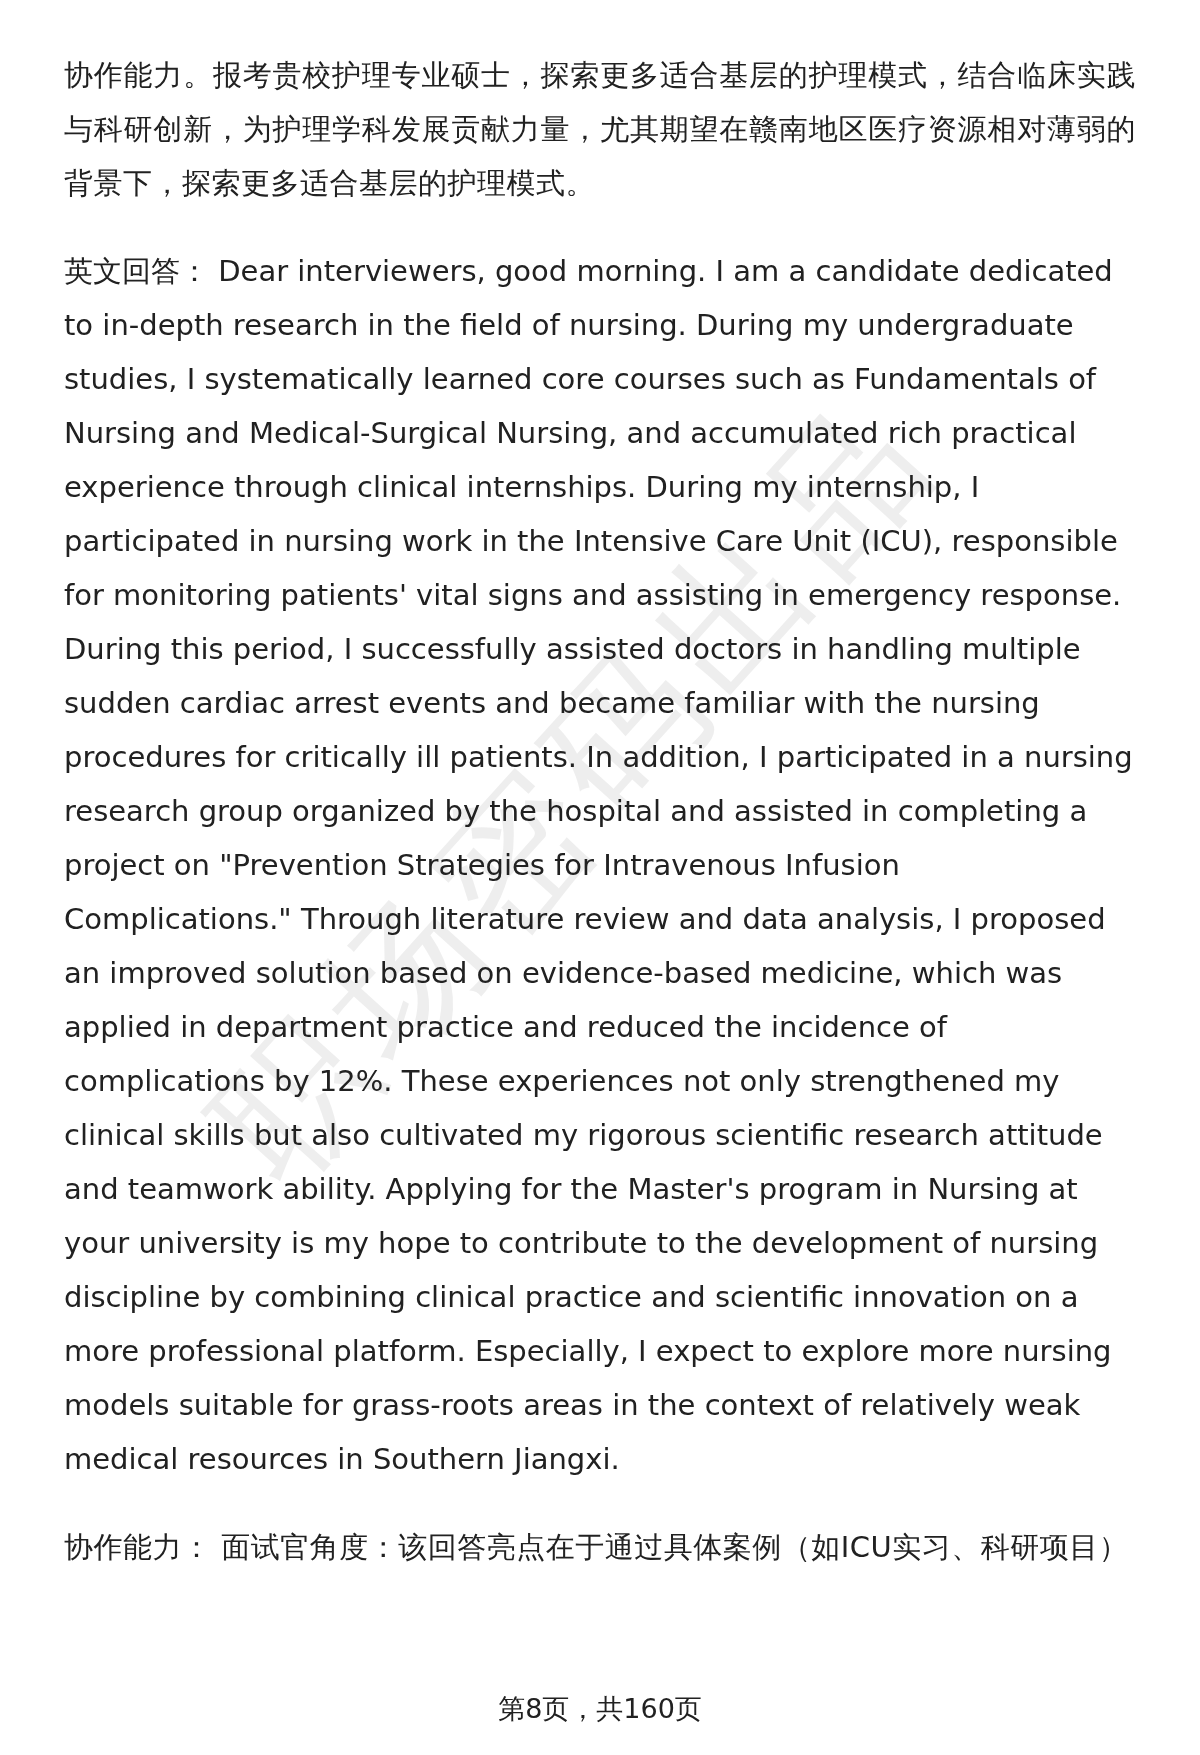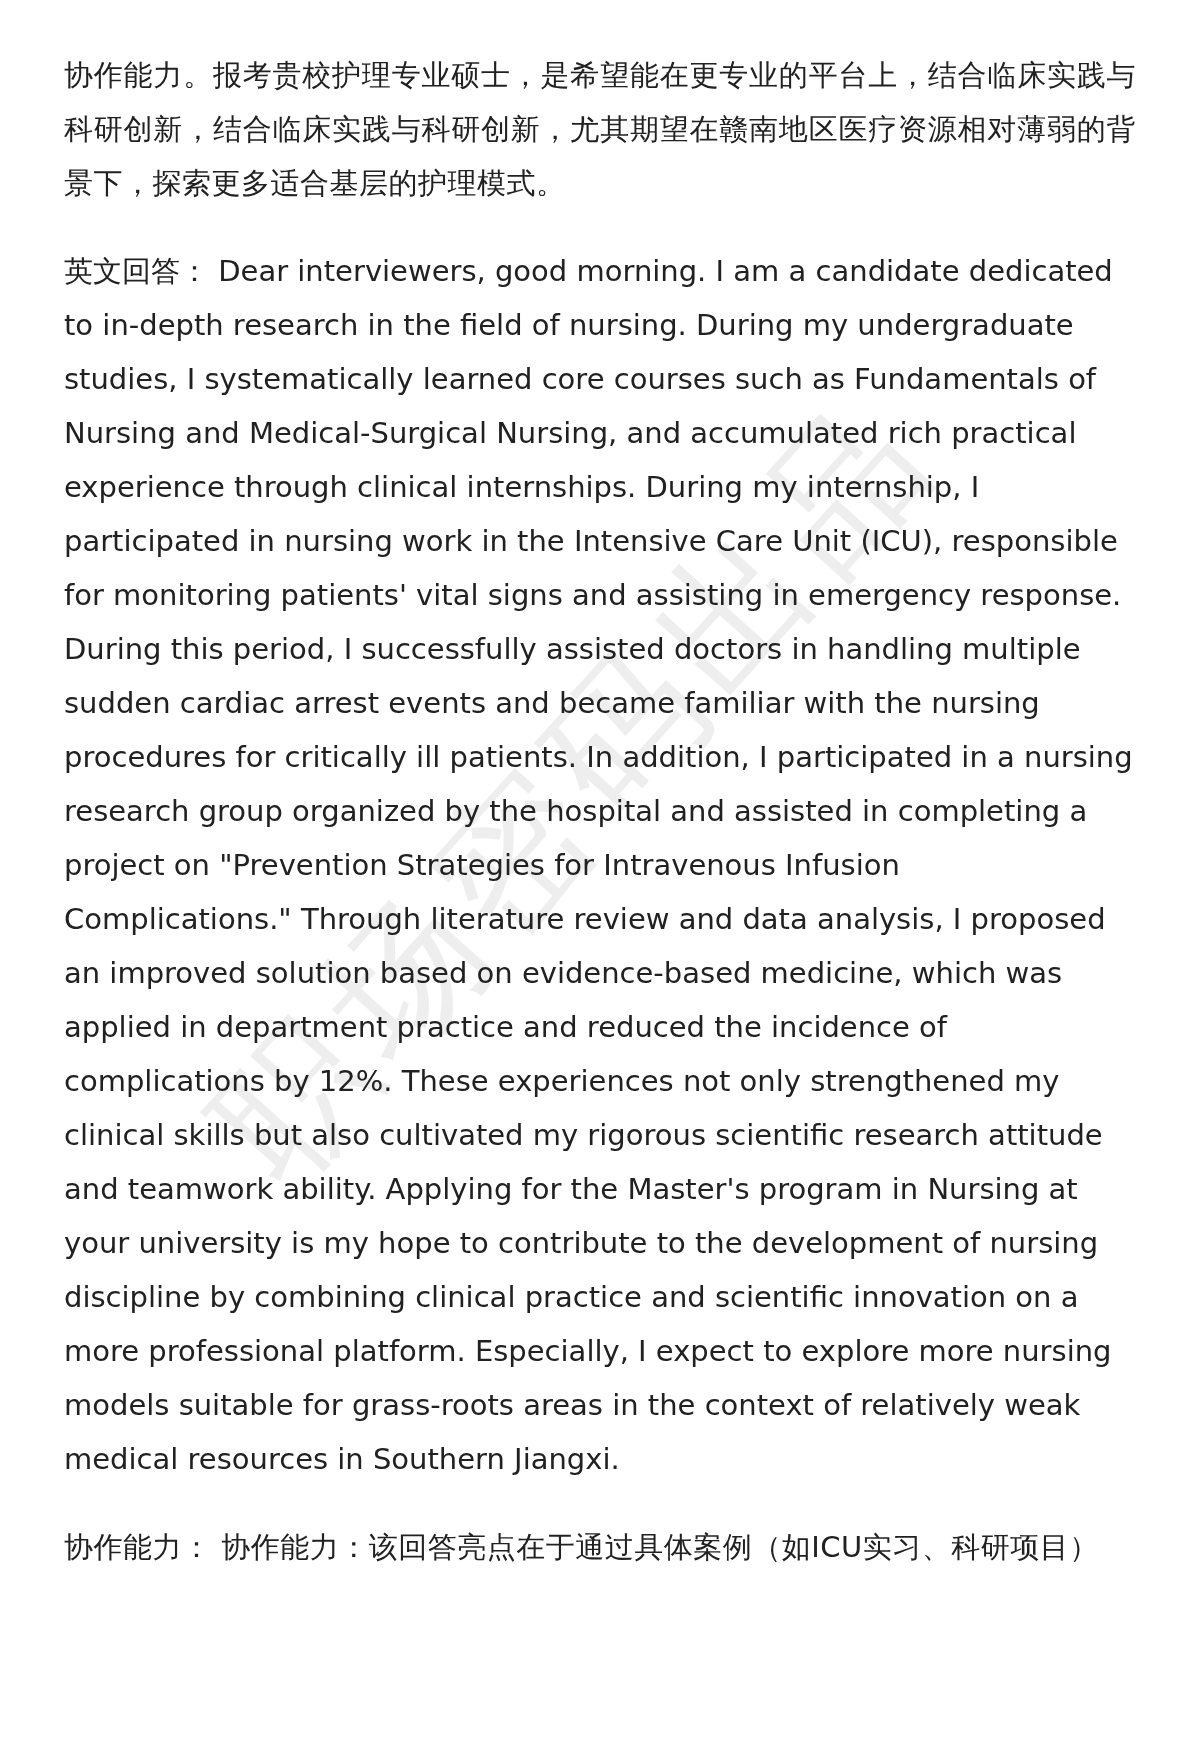--- a/index.html
+++ b/index.html
@@ -66,22 +66,23 @@
 </style>
 </head>
 <body>
 
 <div class="page">
 
   <div class="watermark">职场密码出品</div>
 
   <div class="content">
 
-    <p class="para para-cn">协作能力。报考贵校护理专业硕士，是希望能在更专业的平台上，结合临床实践与科研创新，结合临床实践与科研创新，尤其期望在赣南地区医疗资源相对薄弱的背景下，探索更多适合基层的护理模式。</p>
+    <p class="para para-cn">协作能力。报考贵校护理专业硕士，探索更多适合基层的护理模式，结合临床实践与科研创新，为护理学科发展贡献力量，尤其期望在赣南地区医疗资源相对薄弱的背景下，探索更多适合基层的护理模式。</p>
 
     <p class="para para-en"><span class="para-label">英文回答：</span><span> Dear interviewers, good morning. I am a candidate dedicated to in-depth research in the field of nursing. During my undergraduate studies, I systematically learned core courses such as Fundamentals of Nursing and Medical-Surgical Nursing, and accumulated rich practical experience through clinical internships. During my internship, I participated in nursing work in the Intensive Care Unit (ICU), responsible for monitoring patients' vital signs and assisting in emergency response. During this period, I successfully assisted doctors in handling multiple sudden cardiac arrest events and became familiar with the nursing procedures for critically ill patients. In addition, I participated in a nursing research group organized by the hospital and assisted in completing a project on "Prevention Strategies for Intravenous Infusion Complications." Through literature review and data analysis, I proposed an improved solution based on evidence-based medicine, which was applied in department practice and reduced the incidence of complications by 12%. These experiences not only strengthened my clinical skills but also cultivated my rigorous scientific research attitude and teamwork ability. Applying for the Master's program in Nursing at your university is my hope to contribute to the development of nursing discipline by combining clinical practice and scientific innovation on a more professional platform. Especially, I expect to explore more nursing models suitable for grass-roots areas in the context of relatively weak medical resources in Southern Jiangxi.</span></p>
 
-    <p class="para para-cn"><span class="para-label">协作能力：</span><span> 协作能力：该回答亮点在于通过具体案例（如ICU实习、科研项目）</span></p>
+    <p class="para para-cn"><span class="para-label">协作能力：</span><span> 面试官角度：该回答亮点在于通过具体案例（如ICU实习、科研项目）</span></p>
 
   </div>
 
+  <div class="footer">第8页，共160页</div>
 
 </div>
 
 </body></html>

